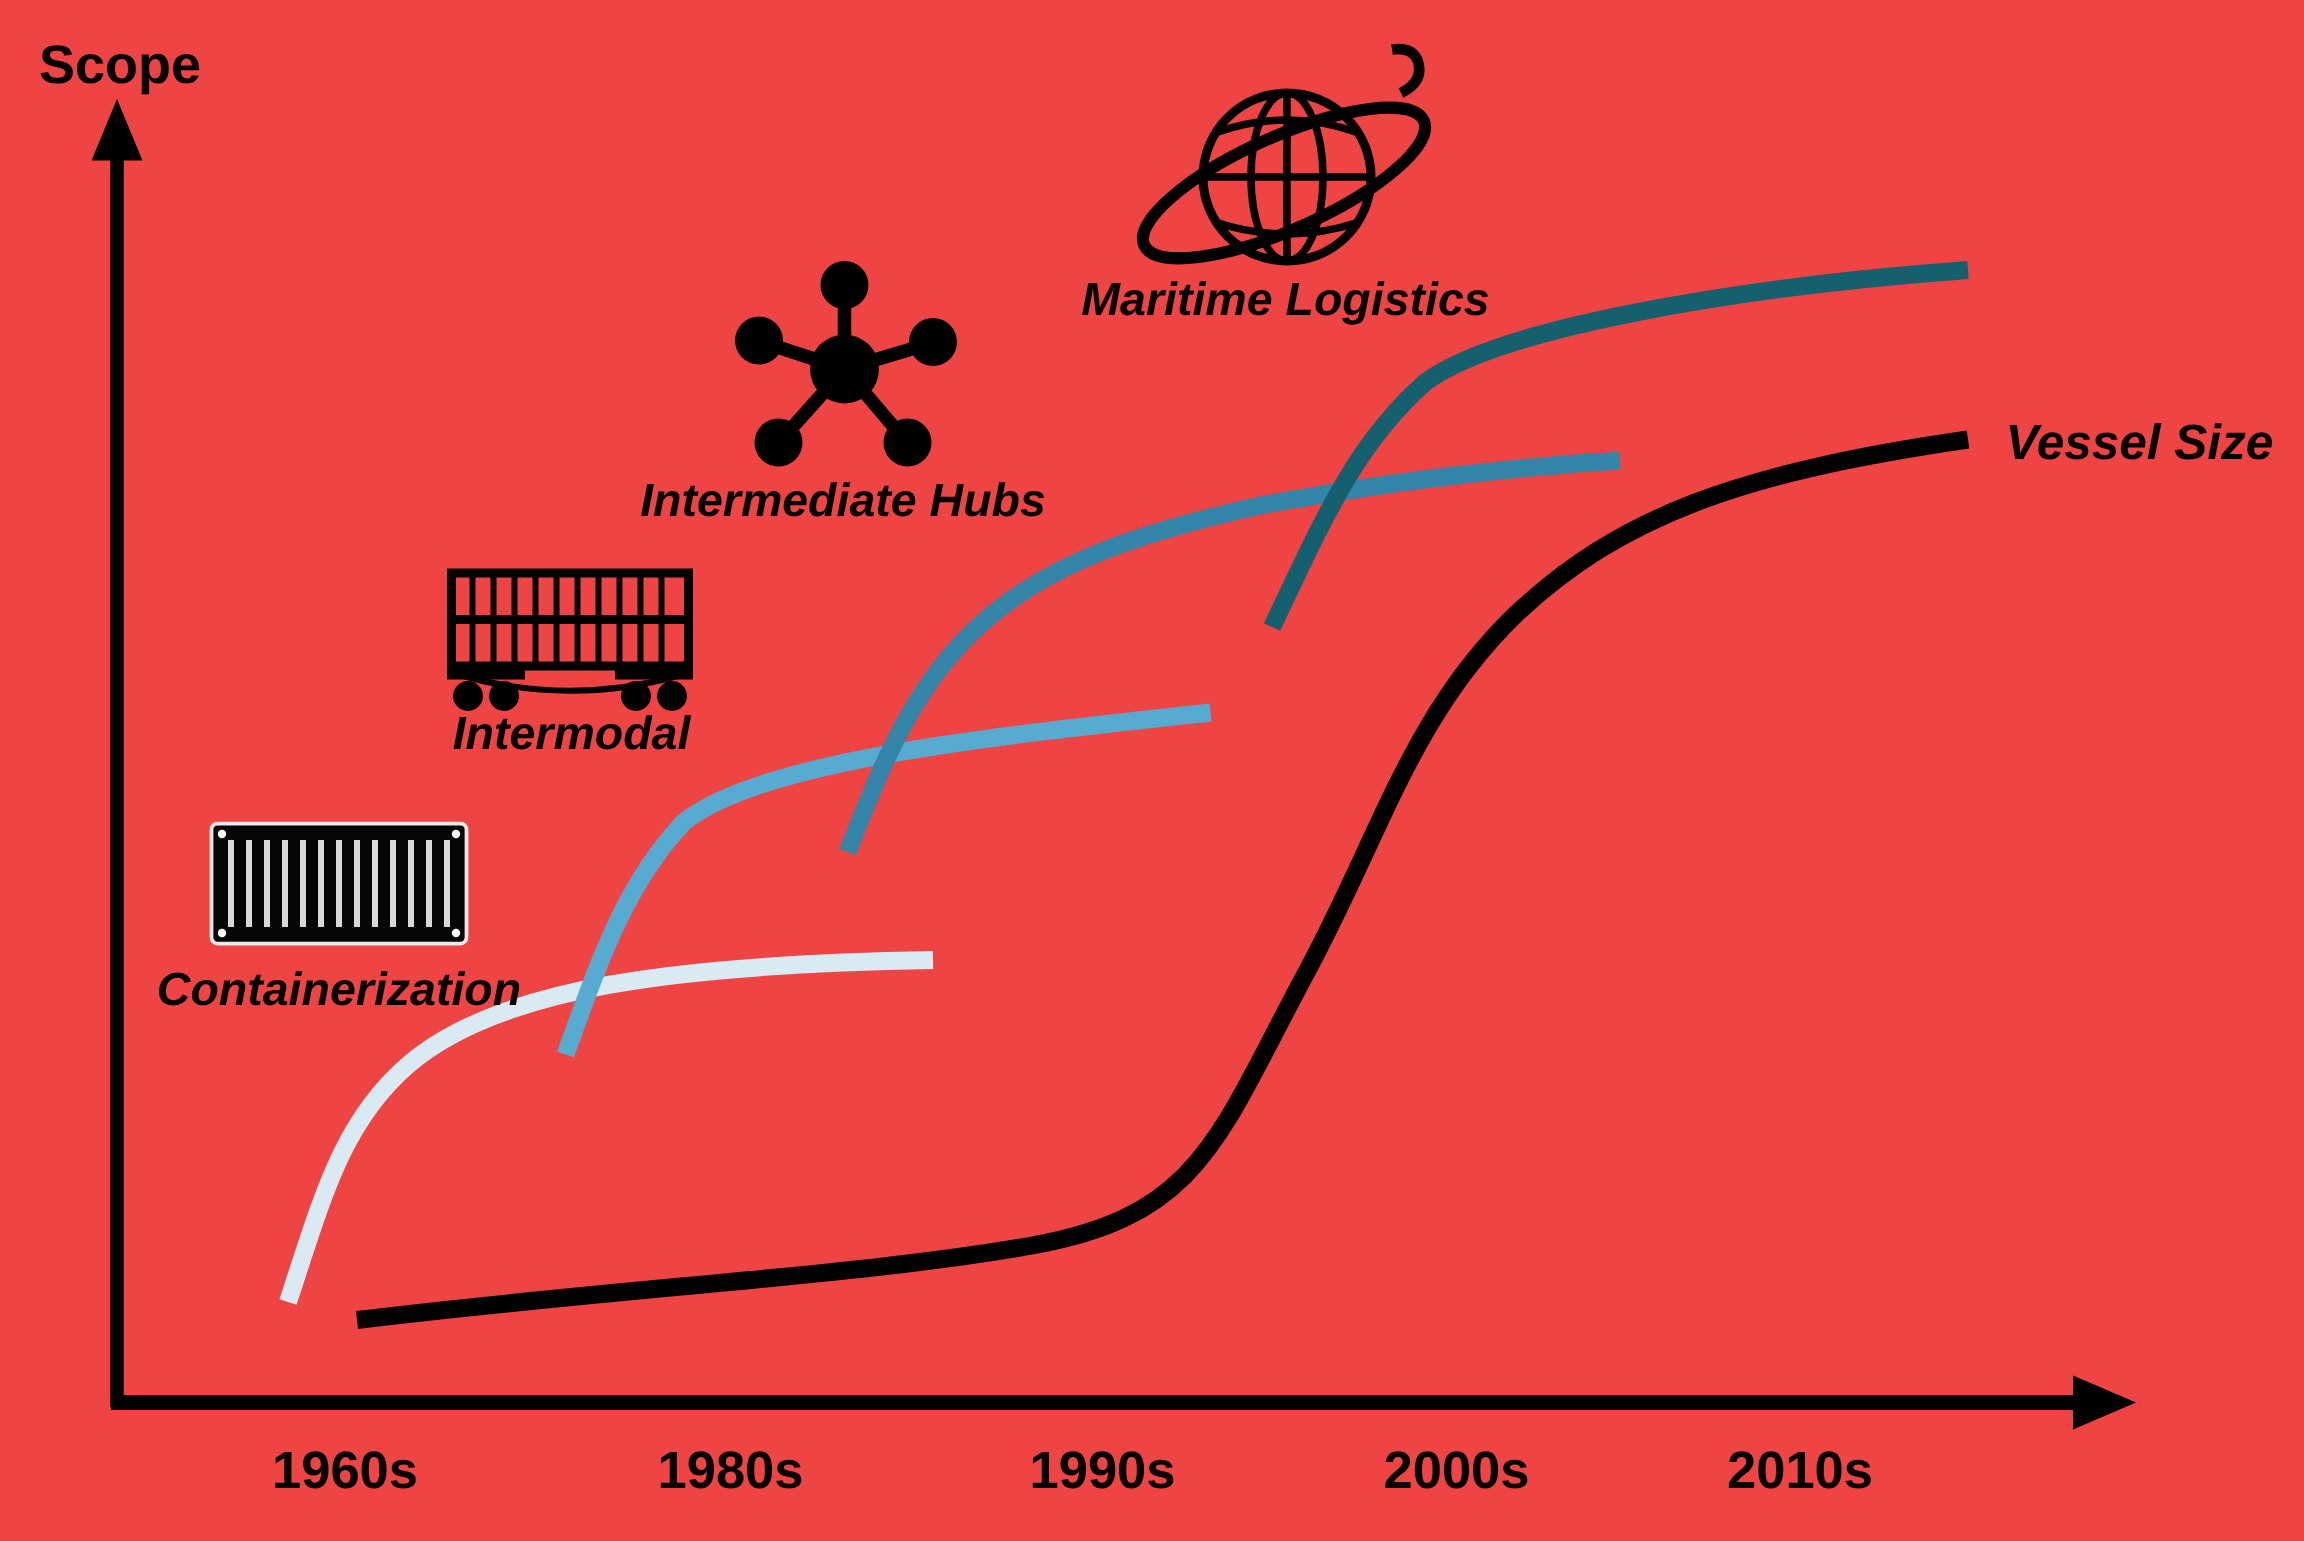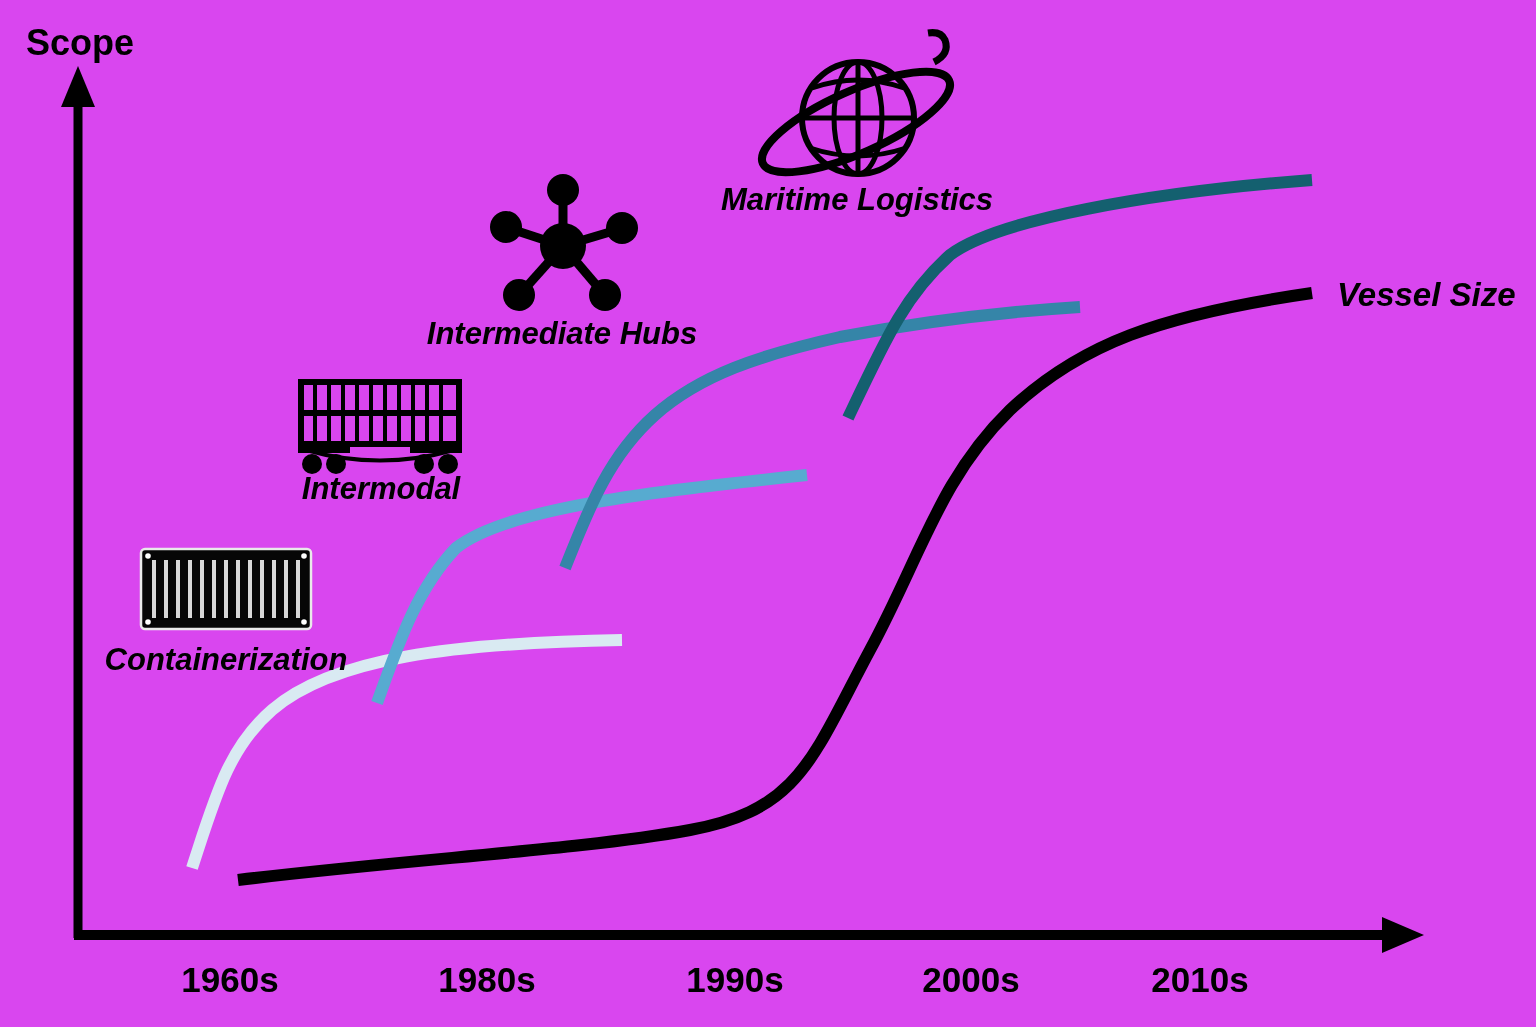--- a/index.html
+++ b/index.html
@@ -38,21 +38,21 @@
     text-anchor: middle;
   }
   .annot-label.start-anchor {
     text-anchor: start;
     font-size: 33px;
   }
 </style>
 </head>
 <body>
 
-<div class="stage" style="background: #d946ef; text-align: right;">
+<div class="stage" style="background: #ef4444; text-align: right;">
   <svg width="1536" height="1027" viewBox="0 0 1536 1027">
 
     <g>
       <line x1="78" y1="938" x2="78" y2="100" stroke="#000" stroke-width="9"></line>
       <polygon points="78,66 61,107 95,107" fill="#000"></polygon>
       <line x1="74" y1="935" x2="1388" y2="935" stroke="#000" stroke-width="10"></line>
       <polygon points="1424,935 1382,917 1382,953" fill="#000"></polygon>
     </g>
 
     <text x="26" y="55" class="axis-label">Scope</text>

